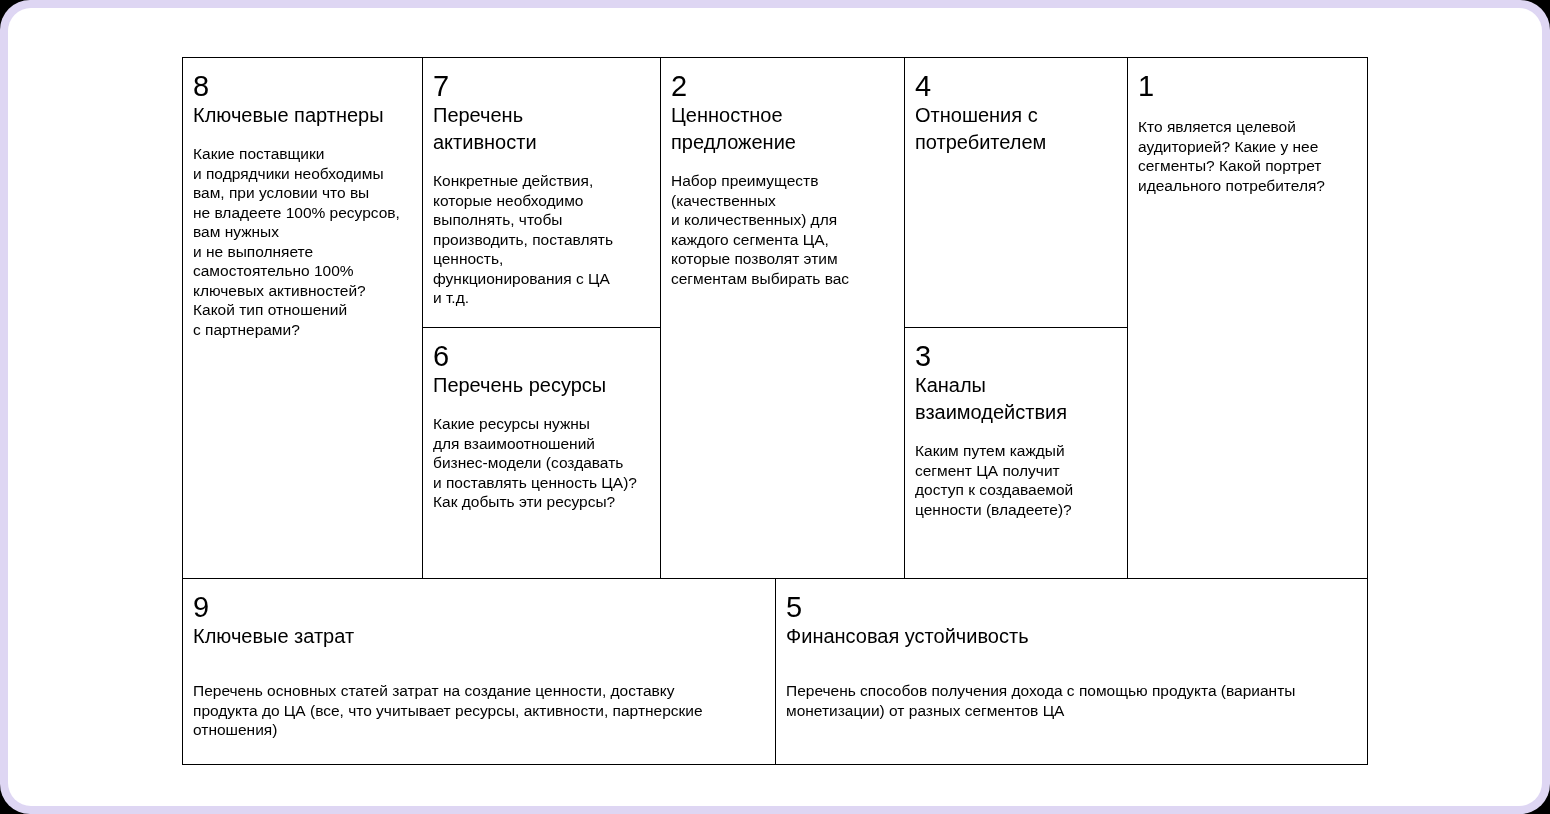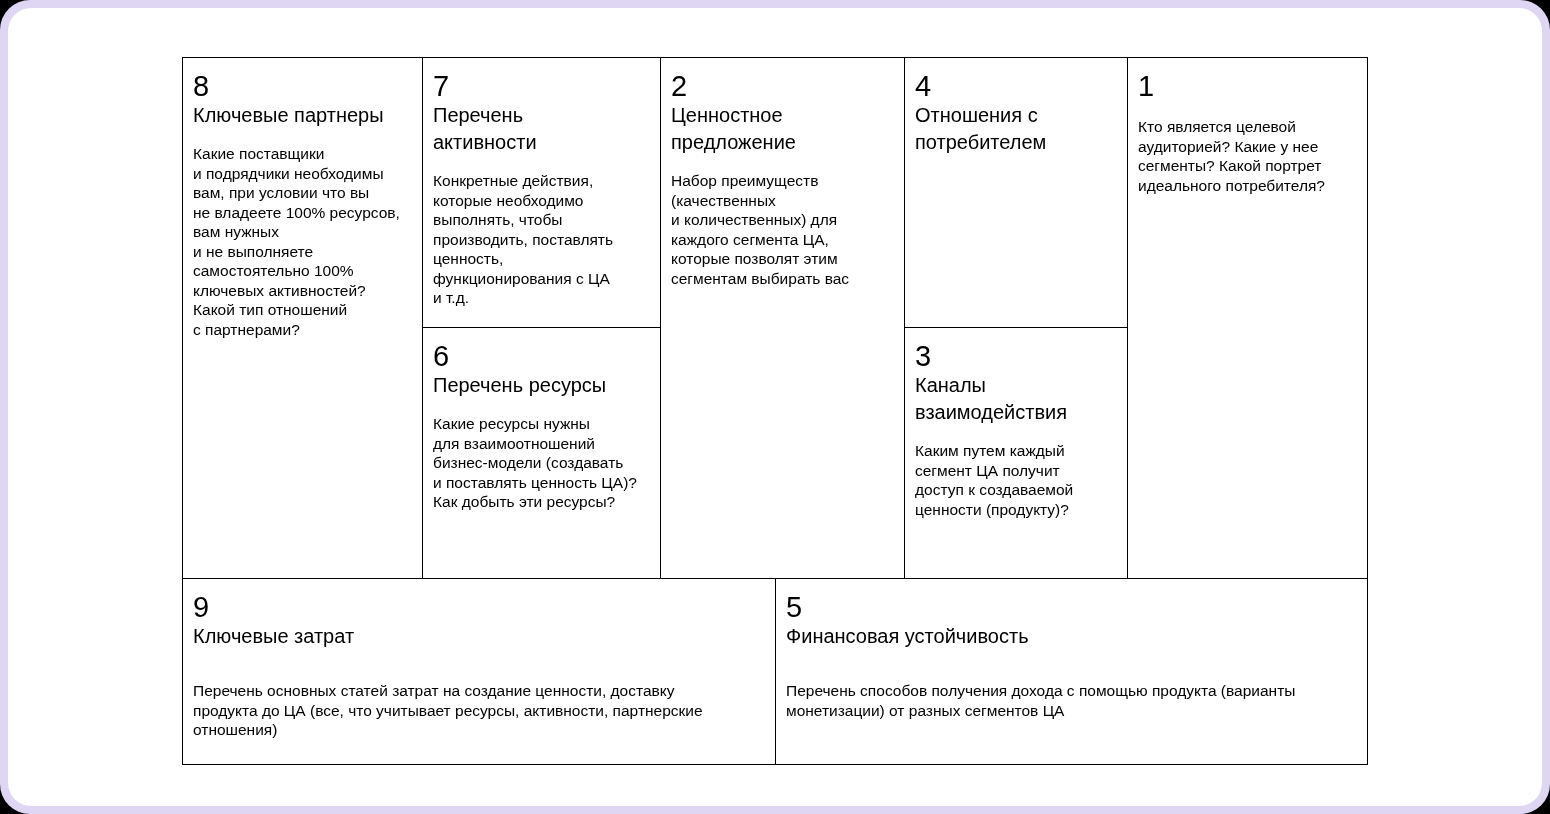--- a/index.html
+++ b/index.html
@@ -109,21 +109,21 @@
 потребителем</span>
     </div>
 
     <div class="cell c3">
       <span class="num">3</span>
       <span class="title">Каналы
 взаимодействия</span>
       <span class="body">Каким путем каждый
 сегмент ЦА получит
 доступ к создаваемой
-ценности (продукту)?</span>
+ценности (владеете)?</span>
     </div>
 
     <div class="cell c1">
       <span class="num">1</span>
       <span class="body">Кто является целевой
 аудиторией? Какие у нее
 сегменты? Какой портрет
 идеального потребителя?</span>
     </div>
 

